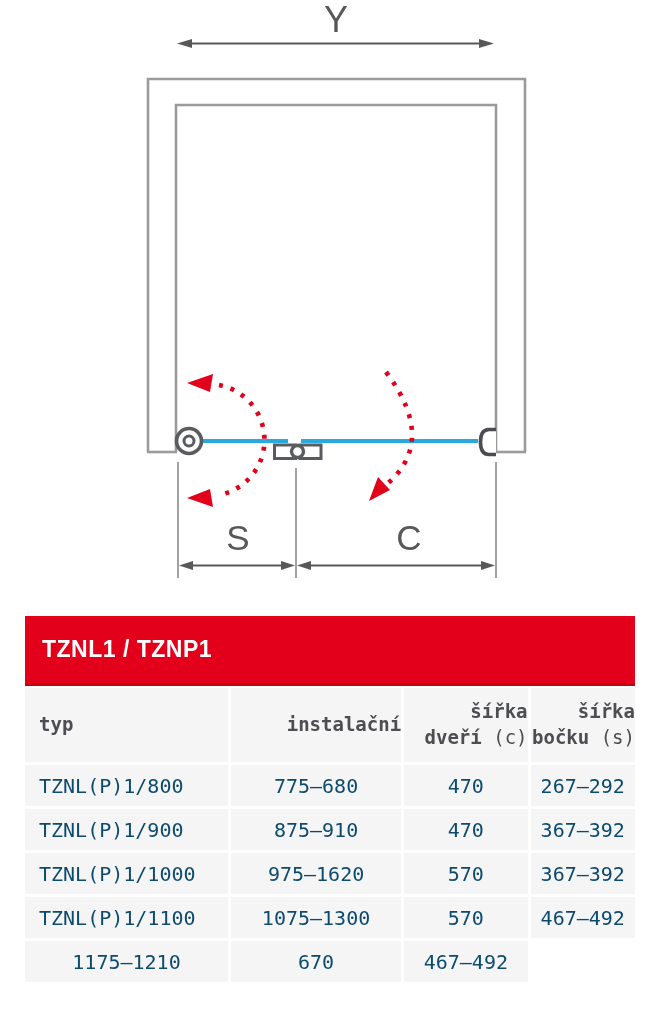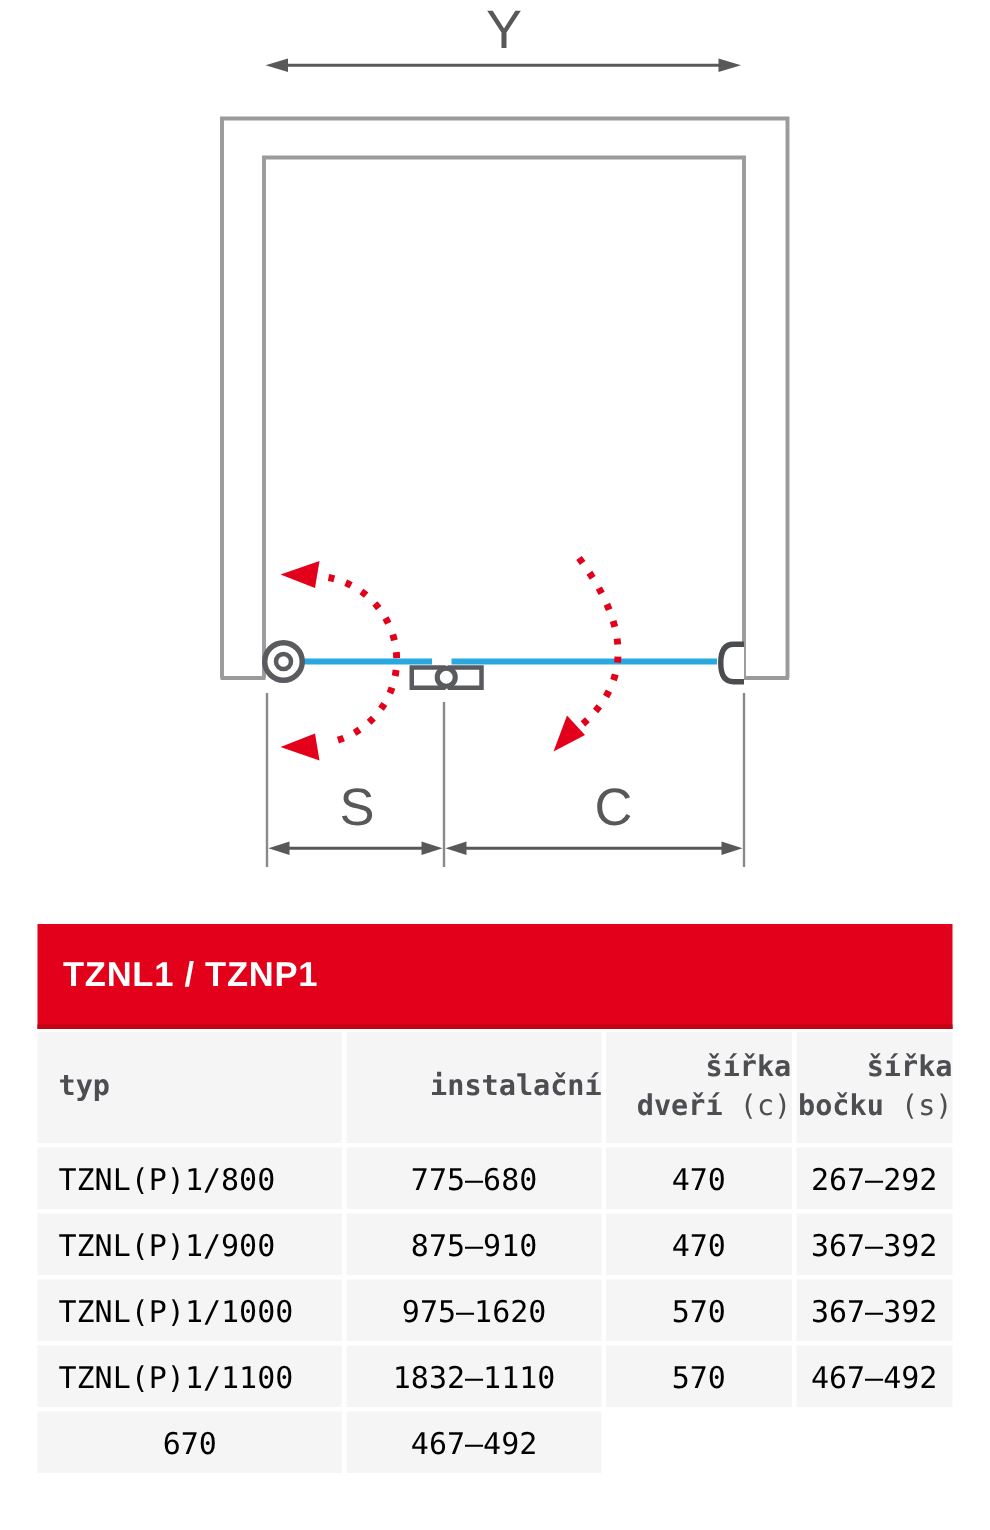--- a/index.html
+++ b/index.html
@@ -32,21 +32,21 @@
     display:grid;
     grid-template-columns:204fr 171fr 124fr 105fr;
     grid-template-rows:74px repeat(5, 41px);
     gap:3px;
     margin-top:2px;
     background:#ffffff;
   }
   .cell {
     background:#f5f5f6;
     display:flex; align-items:center; justify-content:center;
-    color:#000000; font-size:20px;
+    color:#0c4a6e; font-size:20px;
     white-space:nowrap; overflow:hidden;
   }
   .cell.left { justify-content:flex-start; padding-left:14px; }
   .hcell {
     background:#f5f5f6;
     display:flex; flex-direction:column; align-items:flex-end; justify-content:center;
     color:#4d4e52; font-weight:bold; font-size:19px; line-height:1.35;
   }
   .hcell.left { align-items:flex-start; padding-left:14px; }
   .hsuffix { font-weight:normal; }
@@ -147,20 +147,21 @@
     <div class="cell">875–910</div>
     <div class="cell">470</div>
     <div class="cell">367–392</div>
 
     <div class="cell left">TZNL(P)1/1000</div>
     <div class="cell">975–1620</div>
     <div class="cell">570</div>
     <div class="cell">367–392</div>
 
     <div class="cell left">TZNL(P)1/1100</div>
-    <div class="cell">1832–1110</div>
+    <div class="cell">1075–1300</div>
     <div class="cell">570</div>
     <div class="cell">467–492</div>
 
+    <div class="cell">1175–1210</div>
     <div class="cell">670</div>
     <div class="cell">467–492</div>
   </div>
 </div>
 
 </body></html>

